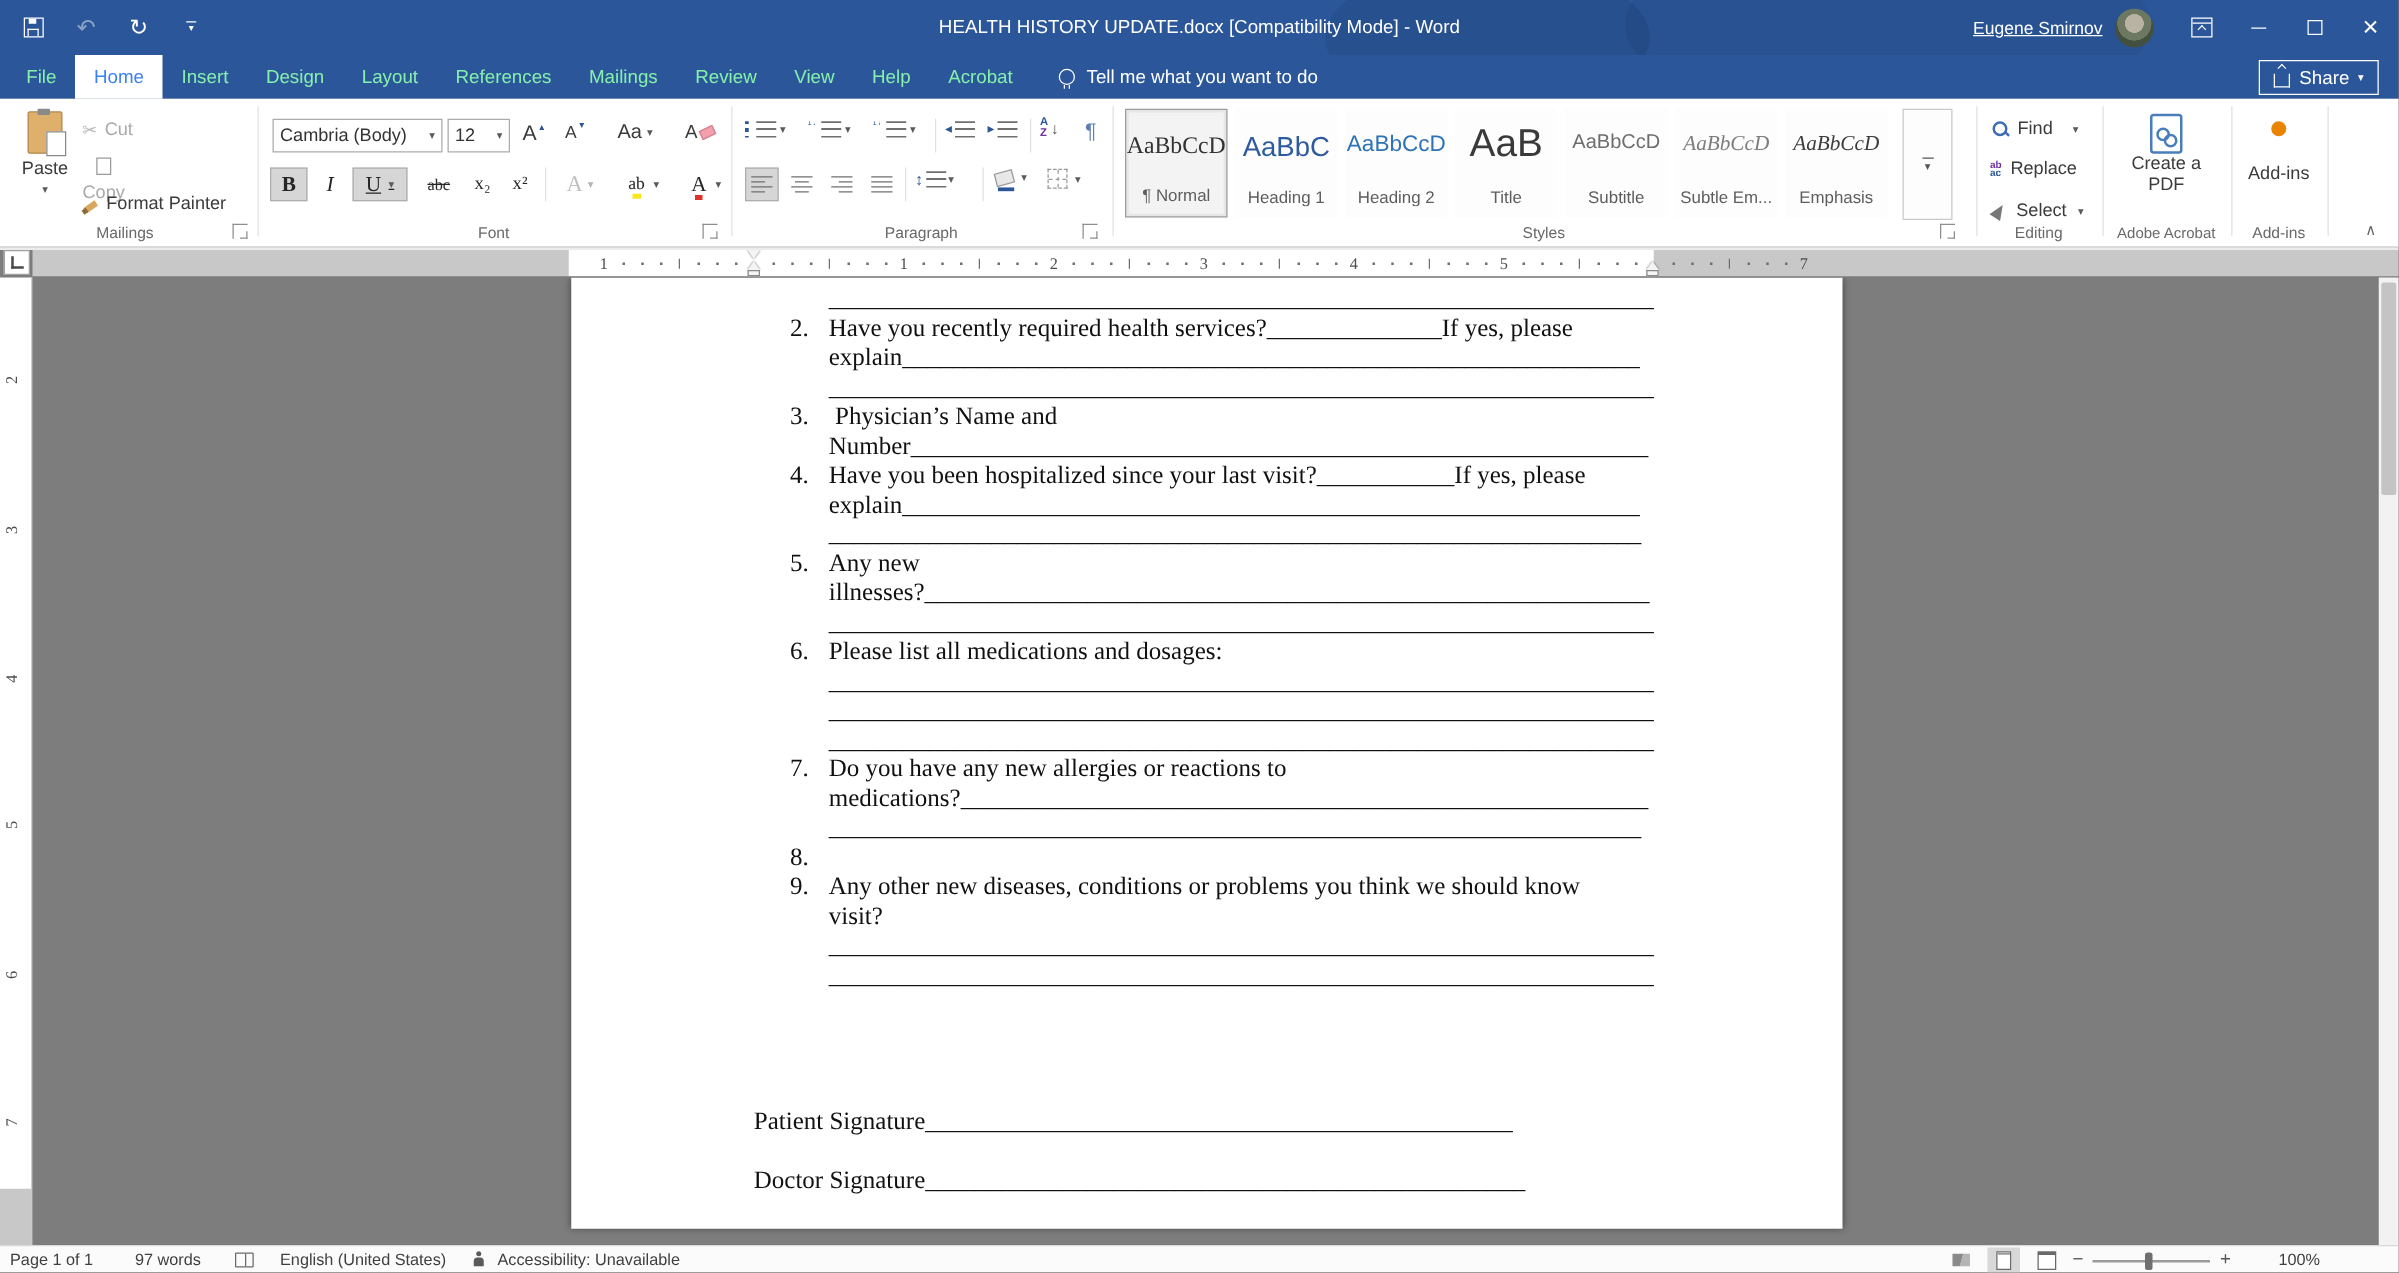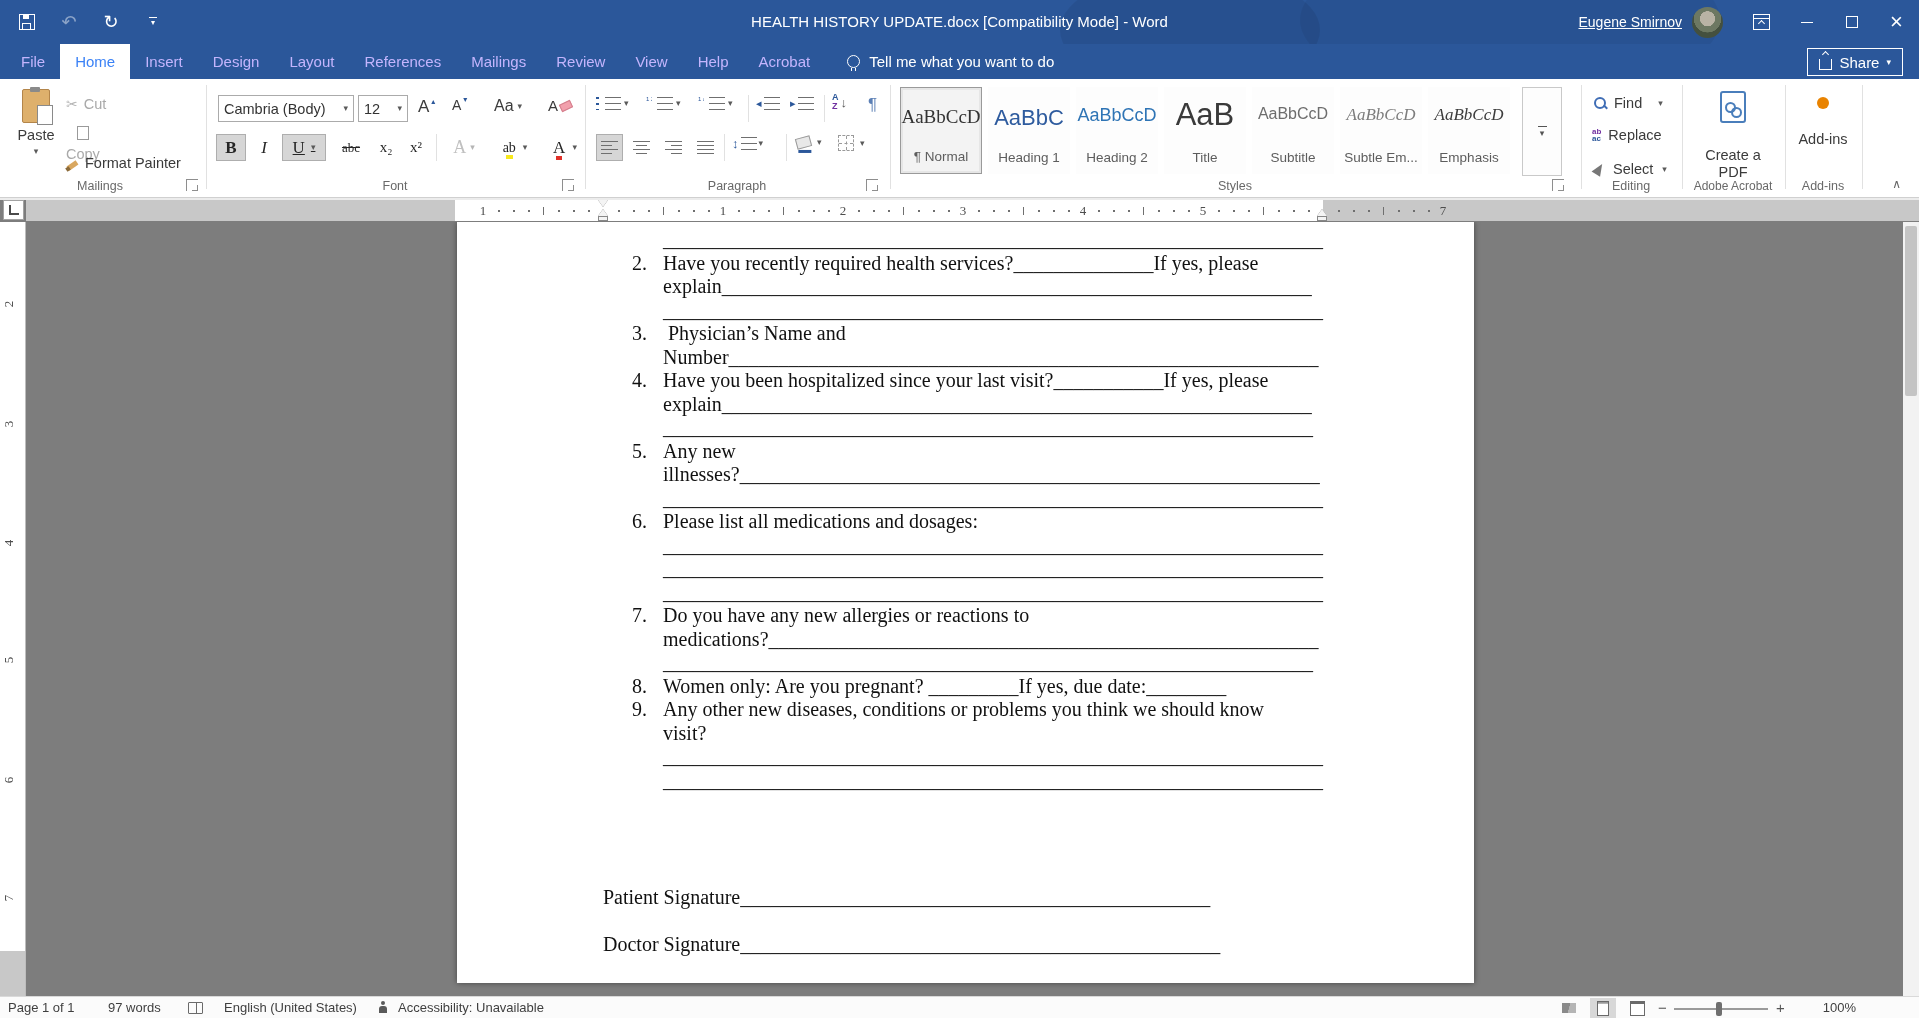--- a/index.html
+++ b/index.html
@@ -25,21 +25,21 @@
   .winbtn{width:45px;height:44px;display:flex;align-items:center;justify-content:center;color:#fff;}
   .i-ropts{width:15px;height:14px;border:1.3px solid #fff;position:relative;}
   .i-ropts:before{content:"";position:absolute;left:0;top:3px;right:0;border-top:1.3px solid #fff;}
   .i-ropts:after{content:"";position:absolute;left:4.5px;top:6px;width:4px;height:4px;border-left:1.3px solid #fff;border-top:1.3px solid #fff;transform:rotate(45deg);}
   .i-min{width:12px;border-top:1.6px solid #fff;}
   .i-restore{width:10px;height:10px;border:1.3px solid #fff;position:relative;background:#2b579a;}
   .i-restore:before{content:"";position:absolute;left:2px;top:-5px;width:10px;height:10px;border:1.3px solid #fff;z-index:-1;}
   .i-close{font-size:22px;line-height:1;font-weight:300;}
   
   .tabrow{position:absolute;left:0;top:44px;width:1919px;height:35px;background:#2b579a;display:flex;align-items:stretch;padding-left:6px;box-sizing:border-box;}
-  .tab{display:flex;align-items:center;padding:0 15px;color:#c4b5fd;font-size:15px;cursor:default;}
+  .tab{display:flex;align-items:center;padding:0 15px;color:#86efac;font-size:15px;cursor:default;}
   .tab.active{background:#fff;color:#3b82f6;}
   .tellme{display:flex;align-items:center;gap:9px;color:#fff;font-size:15px;padding-left:22px;}
   .i-bulb{width:11px;height:11px;border:1.4px solid #fff;border-radius:50%;position:relative;}
   .i-bulb:after{content:"";position:absolute;left:3px;bottom:-4px;width:3px;height:3px;border-left:1.4px solid #fff;border-right:1.4px solid #fff;}
   .share-btn{position:absolute;right:16px;top:4px;height:26px;border:1px solid #fff;display:flex;align-items:center;gap:7px;padding:0 11px;color:#fff;font-size:15px;}
   .i-share{width:11px;height:10px;border:1.2px solid #fff;border-top:none;position:relative;margin-top:4px;}
   .i-share:after{content:"";position:absolute;left:3px;top:-7px;width:4px;height:4px;border-right:1.3px solid #fff;border-top:1.3px solid #fff;transform:rotate(-45deg);}
   .cvw{font-size:9px;line-height:1;}
   
   .ribbon{position:absolute;left:0;top:79px;width:1919px;height:119px;background:#fff;border-bottom:1px solid #d0d0d0;box-sizing:border-box;}
@@ -409,21 +409,21 @@
     <span>Replace</span>
   </div>
   <div class="rb" style="left:1594px;top:82px;gap:9px;">
     <span class="i-select"></span>
     <span>Select</span>
     <span class="cv">▾</span>
   </div>
   <span class="glabel" style="left:1631px;">Editing</span>
   <div class="gdiv" style="left:1682px;"></div>
 
-  <div class="rb" style="left:1692px;top:12px;flex-direction:column;gap:24px;width:82px;text-align:center;">
+  <div class="rb" style="left:1692px;top:12px;flex-direction:column;gap:0;width:82px;text-align:center;">
     <span class="i-pdf"></span>
     <span style="width:60px;white-space:normal;line-height:17px;">Create a PDF</span>
   </div>
   <span class="glabel" style="left:1733px;font-size:12px;">Adobe Acrobat</span>
   <div class="gdiv" style="left:1785px;"></div>
 
   <div class="rb" style="left:1794px;top:18px;flex-direction:column;gap:22px;width:58px;">
     <span class="i-addin"></span>
     <span>Add-ins</span>
   </div>
@@ -561,21 +561,21 @@
         <div class="doc-line"><span class="mk">5.</span><span>Any new</span></div>
         <div class="doc-line"><span>illnesses?__________________________________________________________</span></div>
         <div class="doc-line"><span>__________________________________________________________________</span></div>
         <div class="doc-line"><span class="mk">6.</span><span>Please list all medications and dosages:</span></div>
         <div class="doc-line"><span>__________________________________________________________________</span></div>
         <div class="doc-line"><span>__________________________________________________________________</span></div>
         <div class="doc-line"><span>__________________________________________________________________</span></div>
         <div class="doc-line"><span class="mk">7.</span><span>Do you have any new allergies or reactions to</span></div>
         <div class="doc-line"><span>medications?_______________________________________________________</span></div>
         <div class="doc-line"><span>_________________________________________________________________</span></div>
-        <div class="doc-line"><span class="mk">8.</span><span>Women only: Are you pregnant? _________If yes, due date:________</span></div>
+        <div class="doc-line"><span class="mk">8.</span></div>
         <div class="doc-line"><span class="mk">9.</span><span>Any other new diseases, conditions or problems you think we should know</span></div>
         <div class="doc-line"><span>visit?</span></div>
         <div class="doc-line"><span>__________________________________________________________________</span></div>
         <div class="doc-line"><span>__________________________________________________________________</span></div>
         <div class="doc-line"><span></span></div>
         <div class="doc-line"><span></span></div>
         <div class="doc-line"><span></span></div>
         <div class="doc-line"><span></span></div>
         <div class="doc-line sig"><span>Patient Signature_______________________________________________</span></div>
         <div class="doc-line"><span></span></div>

